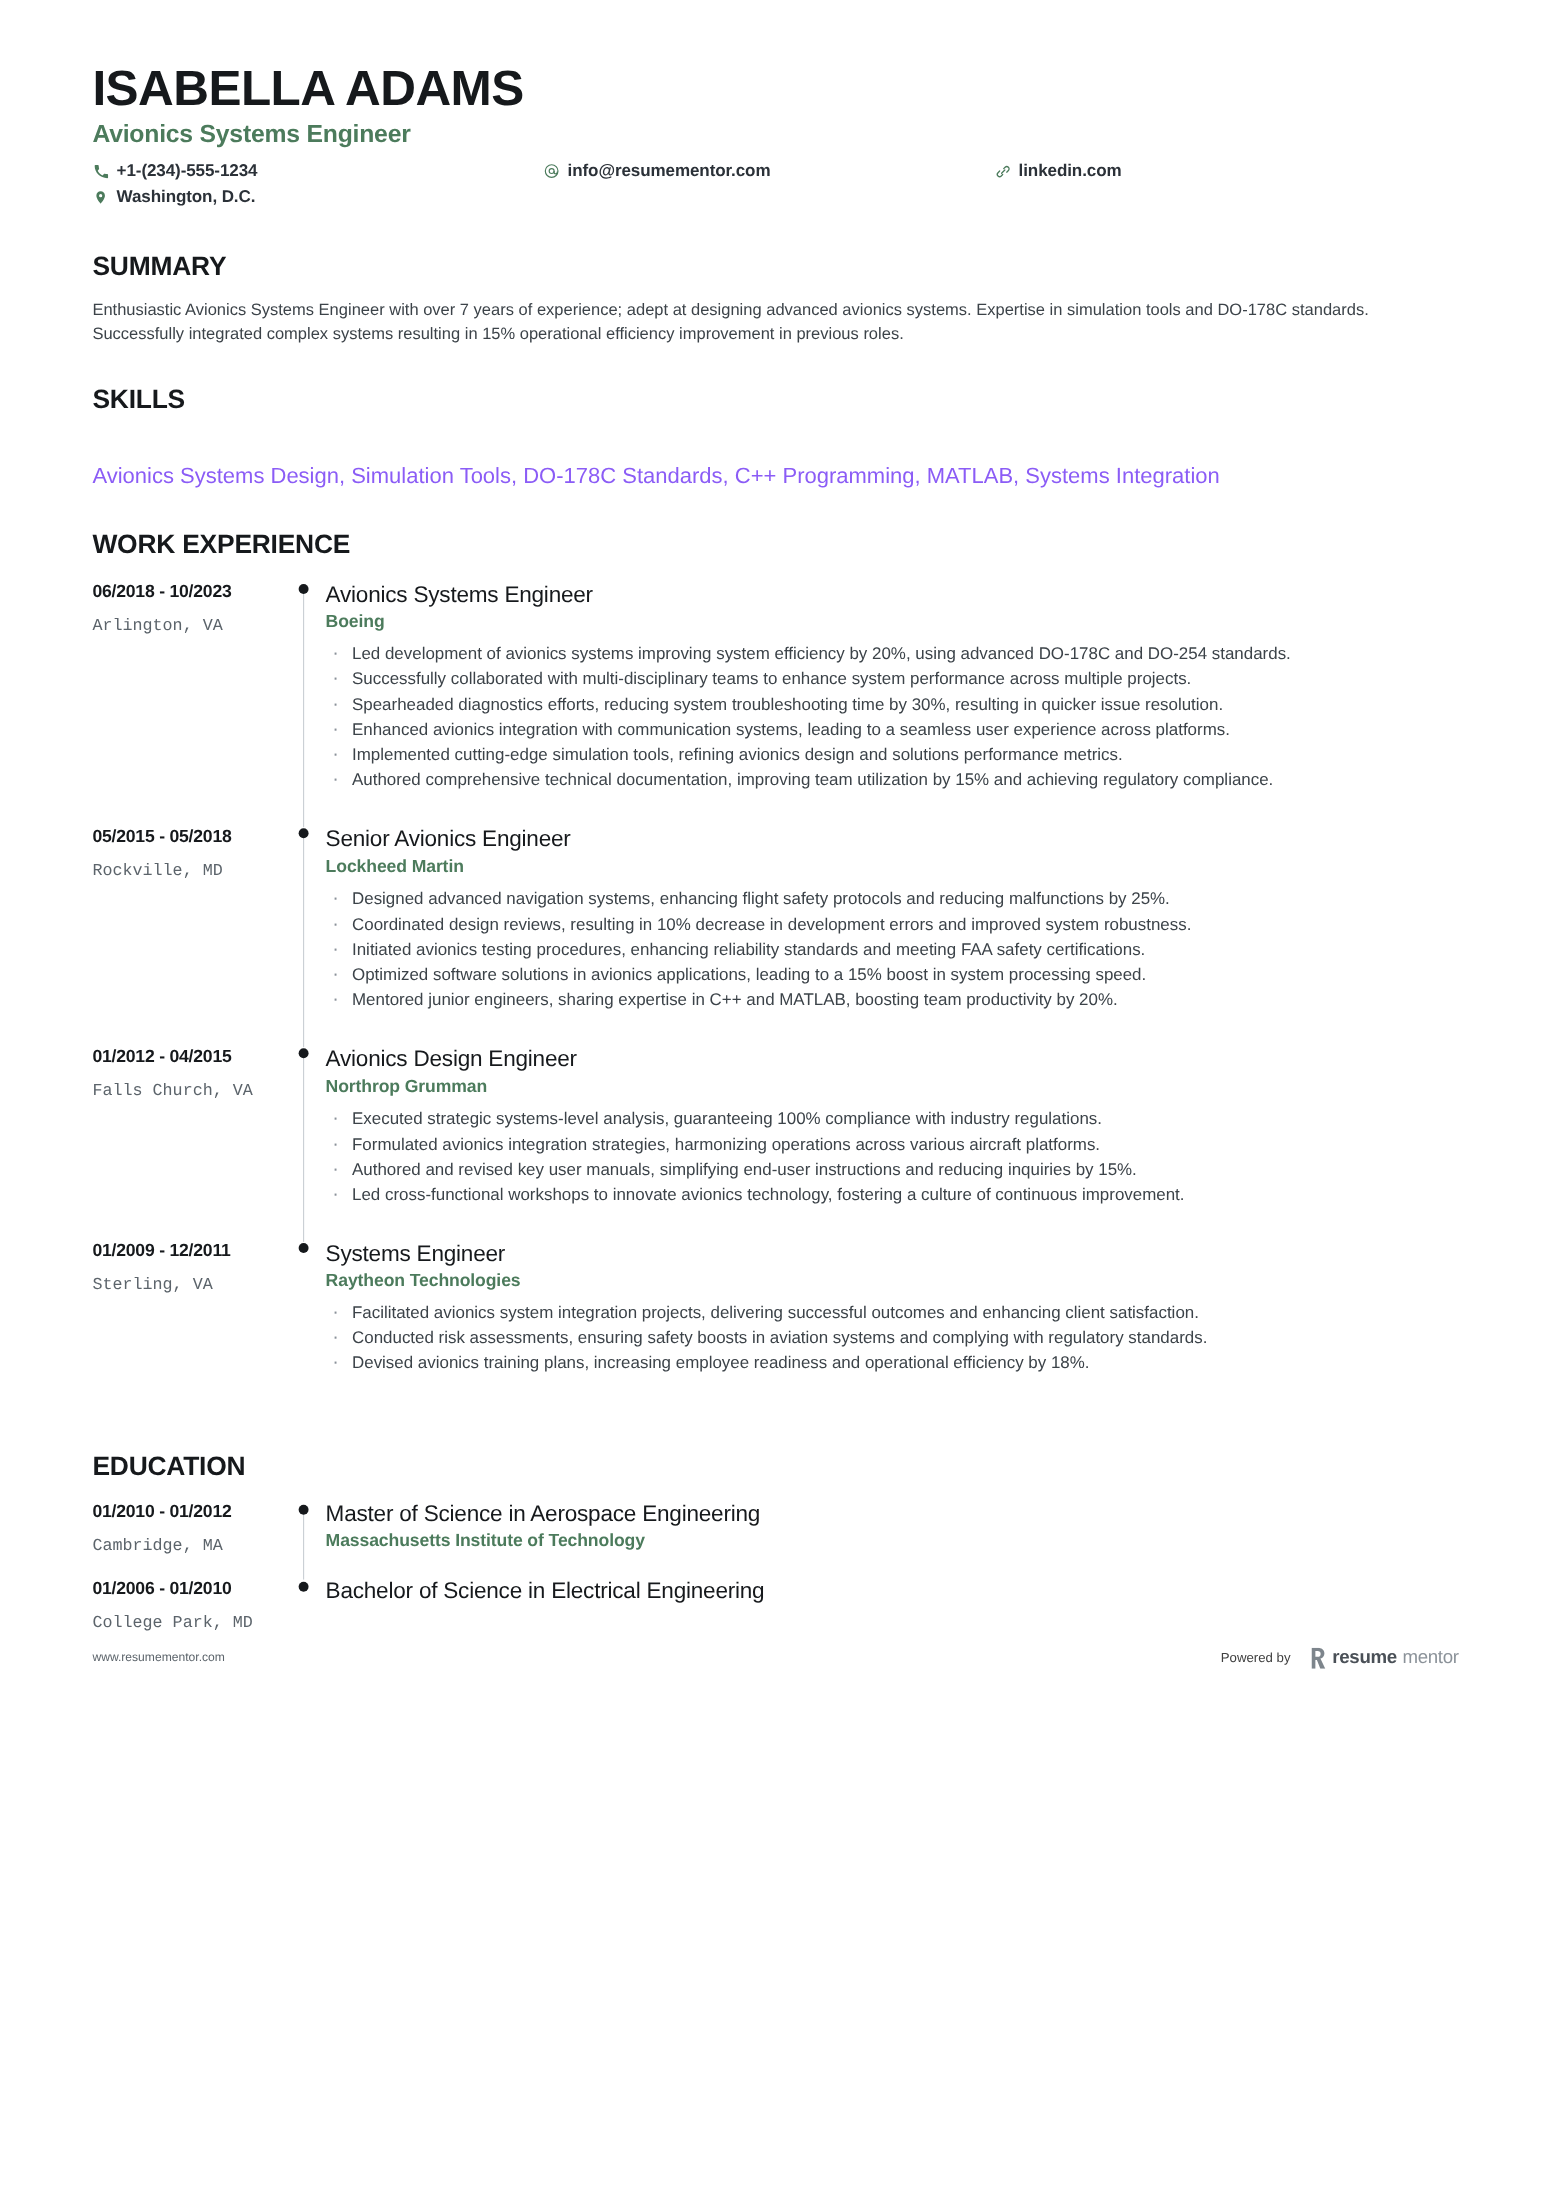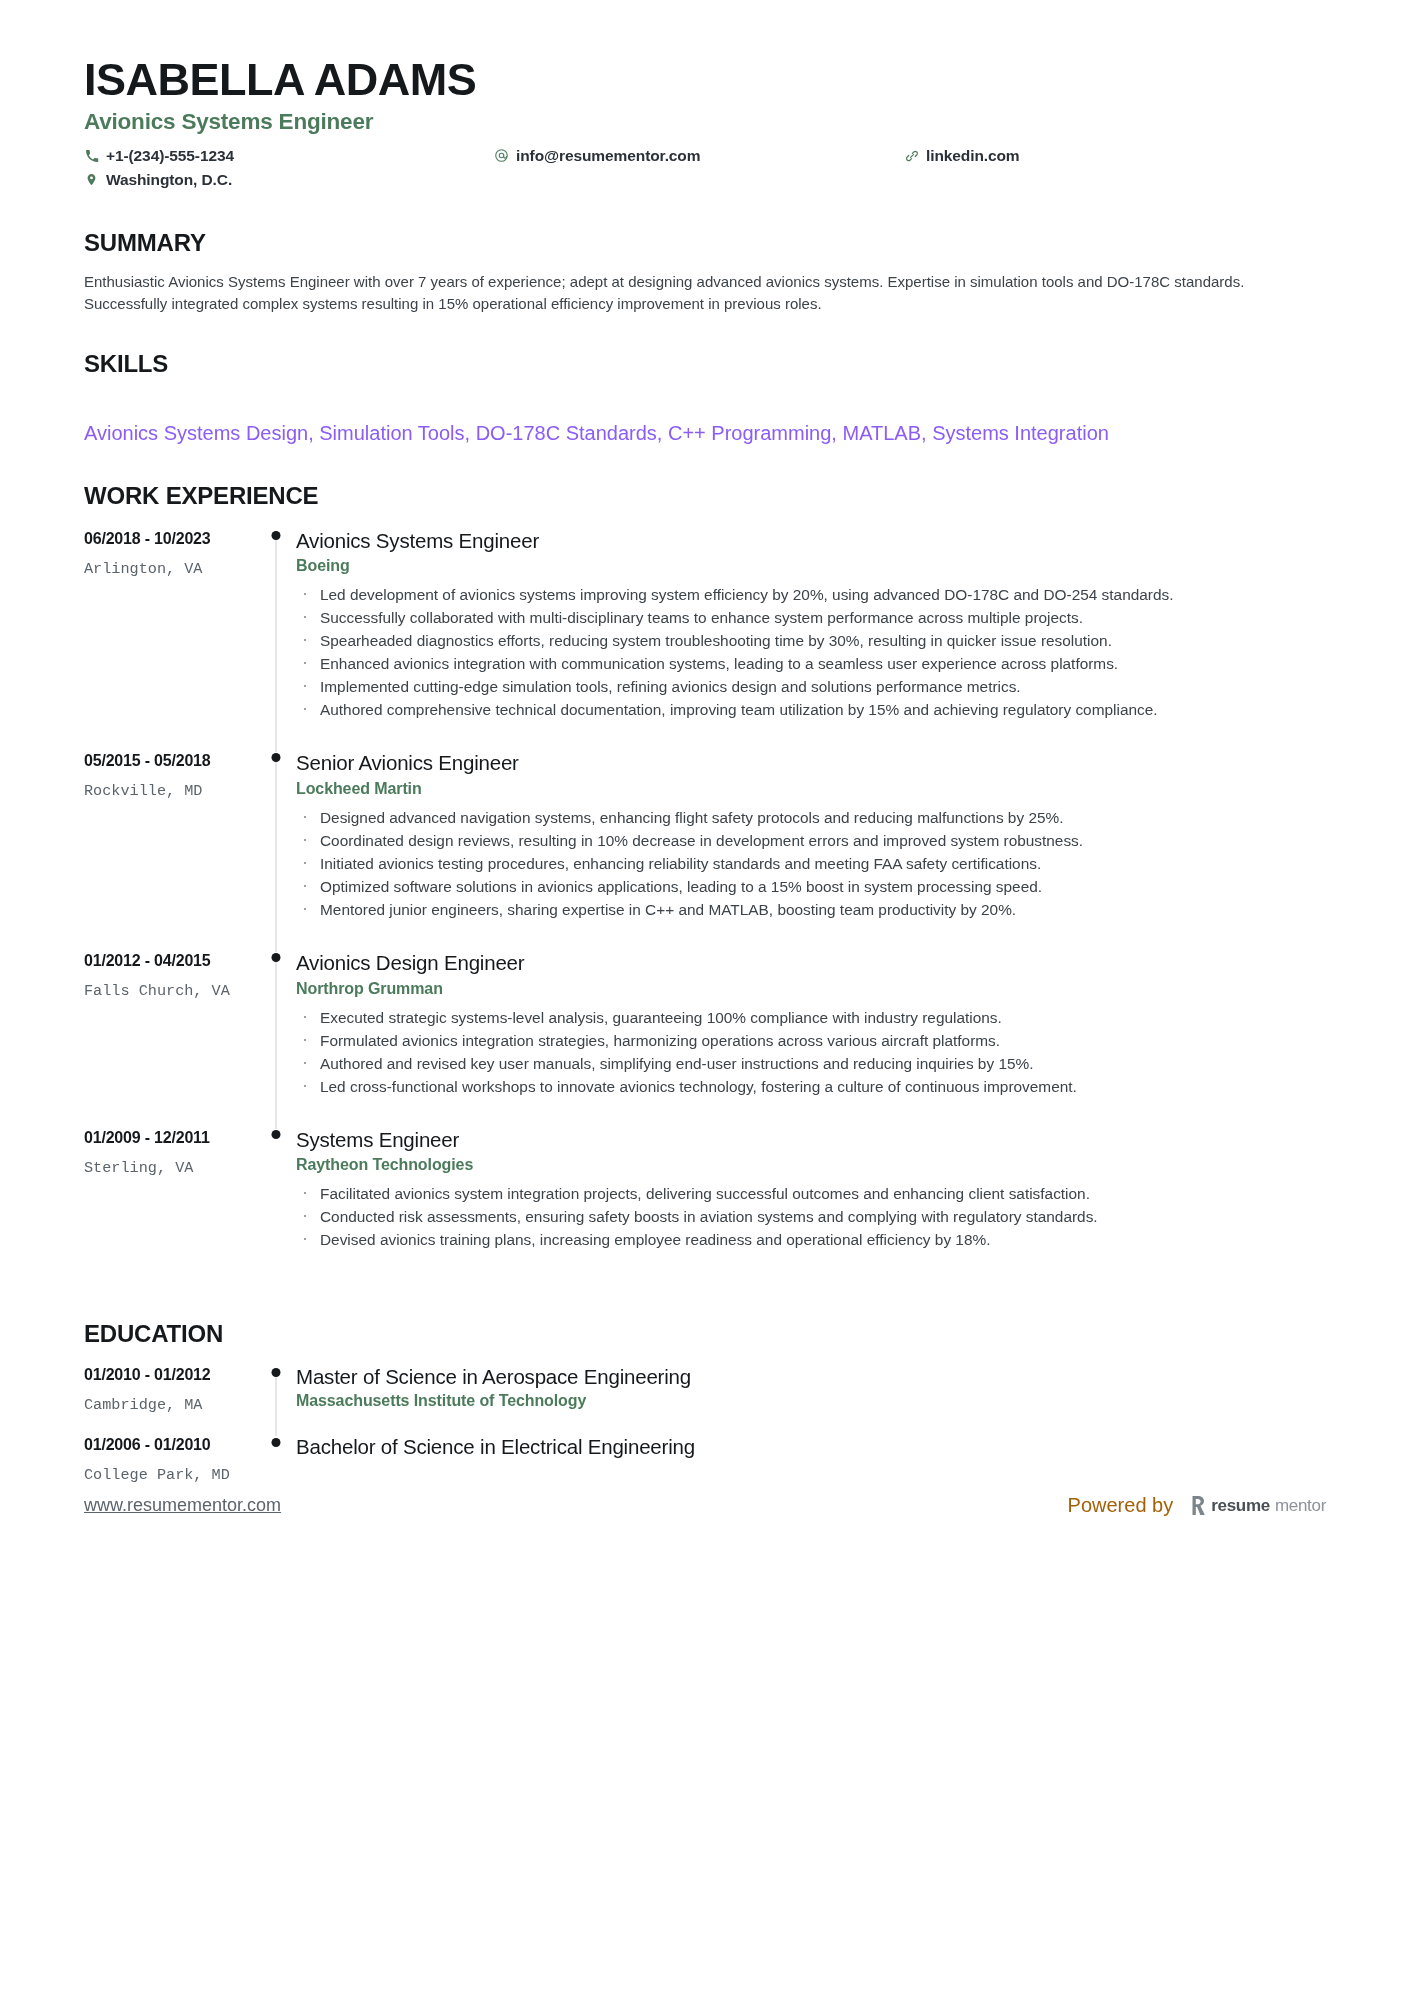--- a/index.html
+++ b/index.html
@@ -179,32 +179,31 @@
   .footer {
     position: absolute;
     left: 84px;
     right: 84px;
     bottom: 66px;
     display: flex;
     align-items: center;
     justify-content: space-between;
   }
   .footer-url {
-    font-size: 18px;
+    font-size: 11px;
     color: #5c646b;
-    text-decoration: underline;
   }
   .footer-right {
     display: flex;
     align-items: center;
     gap: 18px;
   }
   .powered {
-    font-size: 20px;
-    color: #a16207;
+    font-size: 12px;
+    color: #404040;
   }
   .brand {
     display: flex;
     align-items: center;
     gap: 5px;
     font-size: 17px;
     letter-spacing: -0.3px;
   }
   .brand-mark {
     display: inline-flex;

